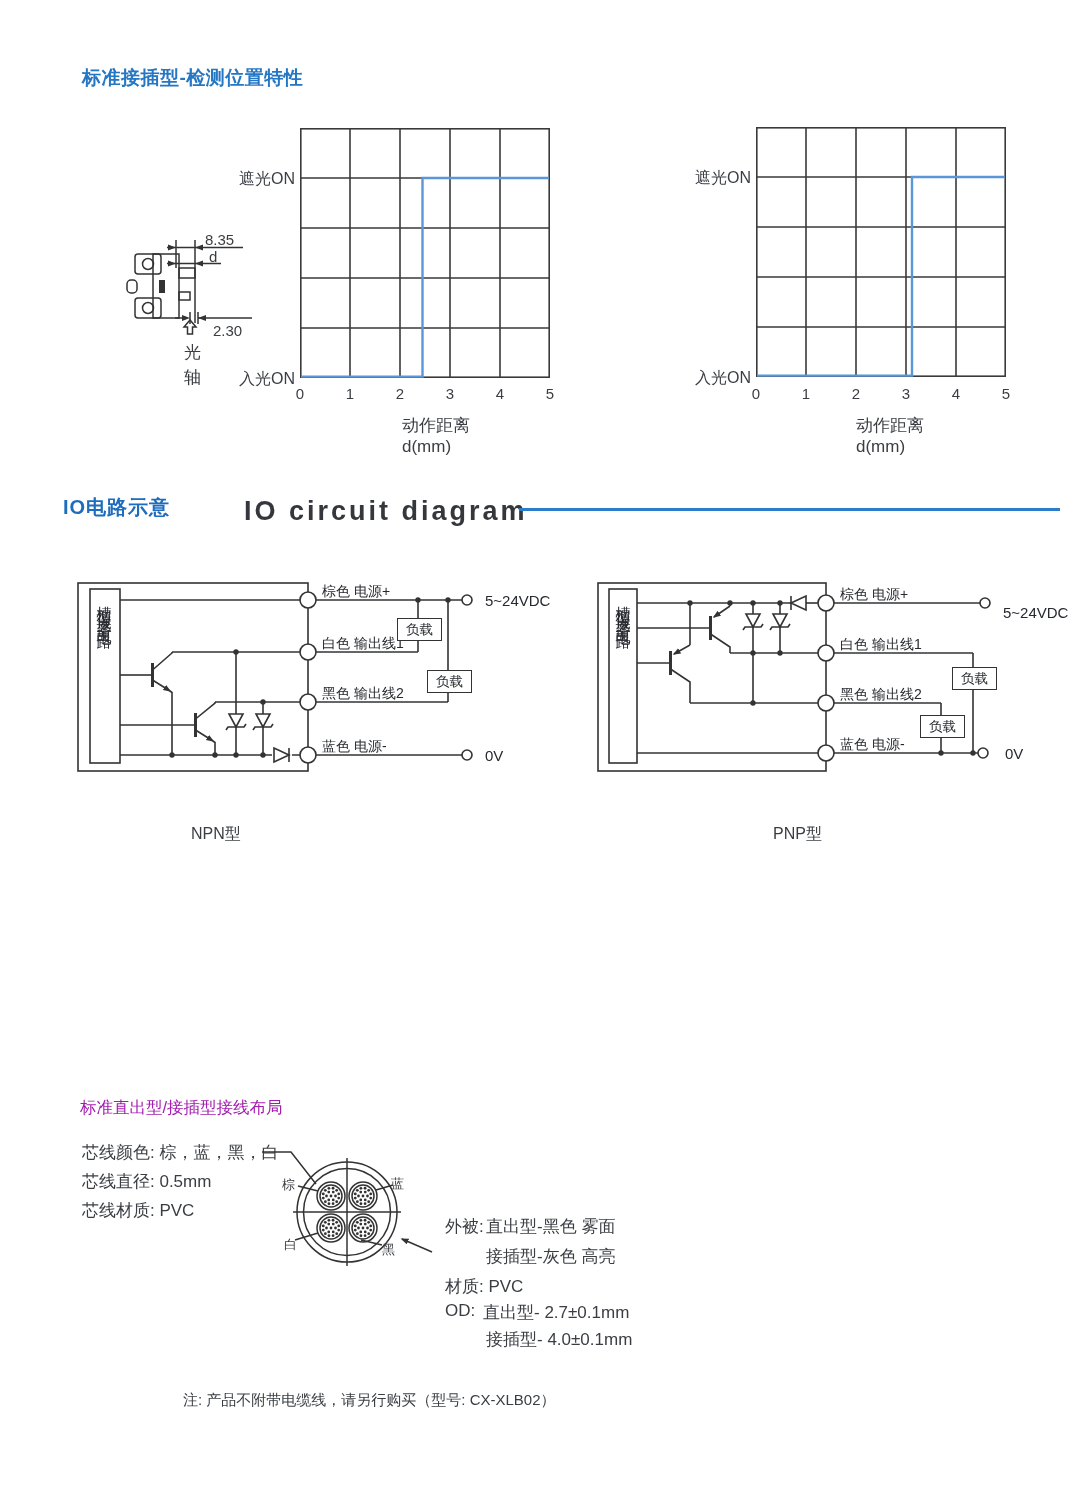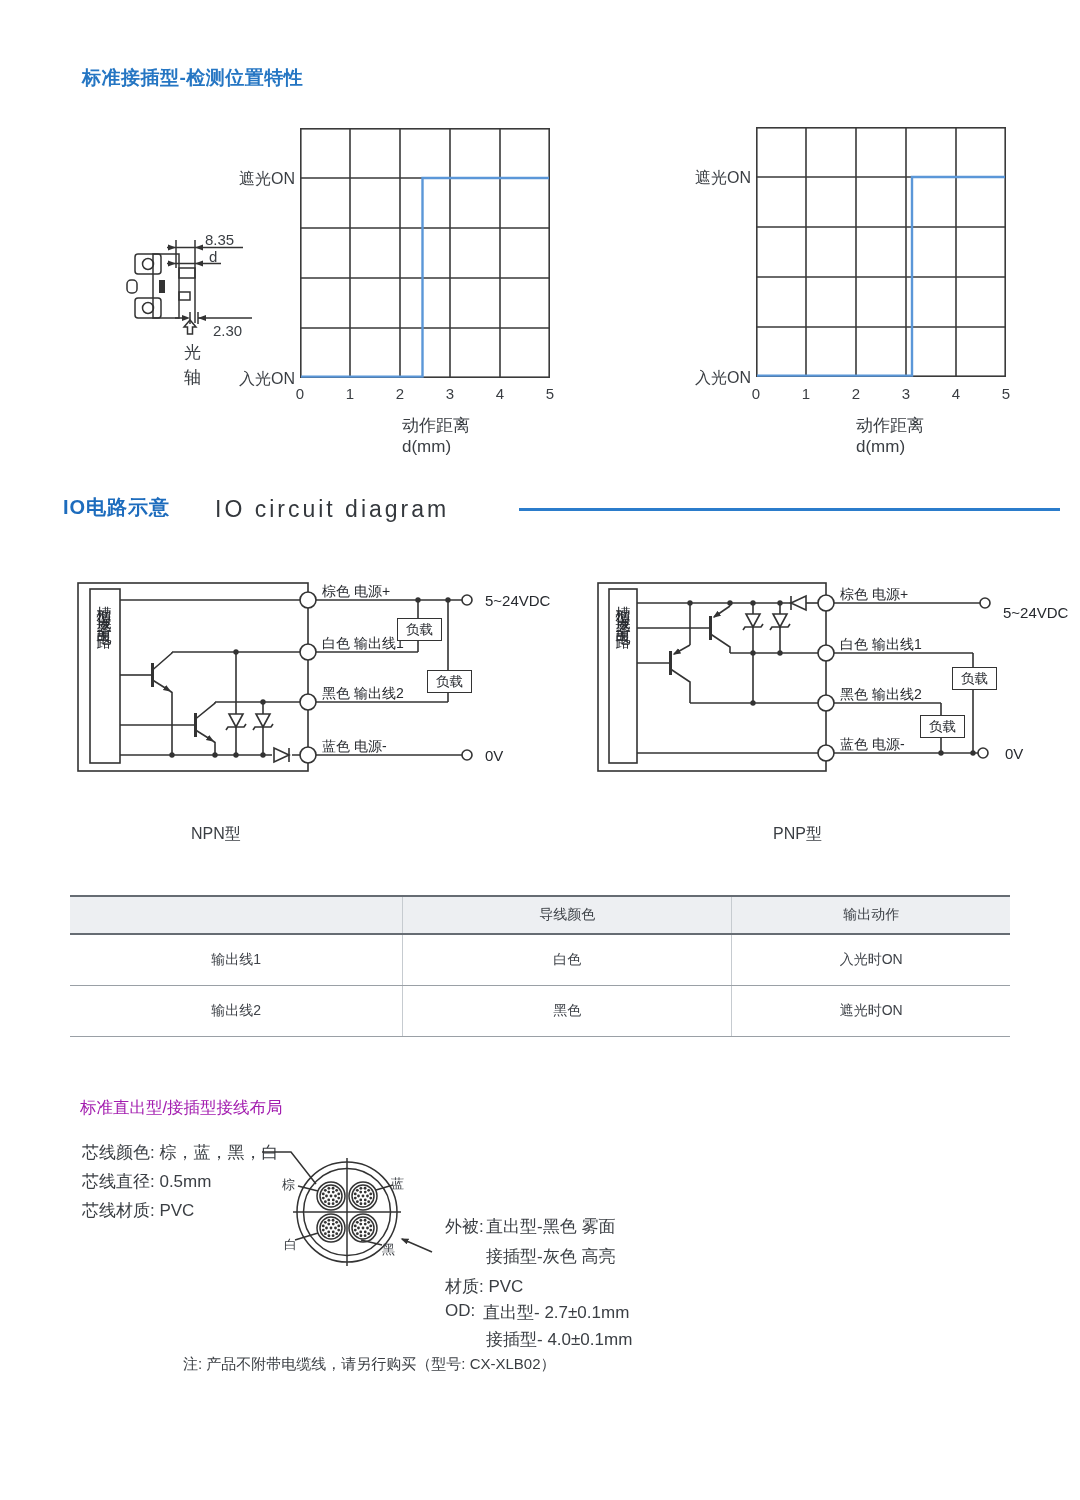--- a/index.html
+++ b/index.html
@@ -3,21 +3,21 @@
 <meta charset="utf-8">
 <style>
   html,body{margin:0;padding:0;background:#ffffff;}
   #canvas{position:relative;width:1080px;height:1500px;background:#ffffff;overflow:hidden;
           font-family:"Liberation Sans","DejaVu Sans",sans-serif;color:#3a3e43;}
   .abs{position:absolute;}
   .lbl{position:absolute;white-space:nowrap;}
   .blue{color:#2576c3;}
   .page-title{font-size:19px;font-weight:600;letter-spacing:0.5px;}
   .sec-zh{font-size:20px;font-weight:700;color:#1d6cbd;letter-spacing:1px;}
-  .sec-en{font-size:23px;font-weight:400;color:#34383d;letter-spacing:3px;}
+  .sec-en{font-size:27px;font-weight:700;color:#34383d;letter-spacing:3px;margin-left:29px;}
   .sec-rule{position:absolute;height:2.5px;background:#2b7ccb;}
   .sub-title{font-size:16.5px;font-weight:500;color:#a21caf;}
   .chart-side{font-size:16px;color:#3a3e43;text-align:right;width:70px;}
   .tick{font-size:15px;color:#3a3e43;width:18px;text-align:center;}
   .axis-label{font-size:17px;color:#3a3e43;line-height:21px;}
   .dim-txt{font-size:15px;color:#3a3e43;}
   .mech-axis{font-size:17px;color:#3a3e43;}
   .wire-lbl{font-size:14px;font-weight:500;color:#26292e;}
   .vcc-lbl{font-size:15px;color:#26292e;}
   .load-box{position:absolute;width:43px;height:21px;border:1.5px solid #333;background:#fff;
@@ -26,21 +26,21 @@
          letter-spacing:4px;line-height:29px;color:#26292e;font-weight:500;}
   .caption{font-size:16px;color:#3a3e43;}
   .spec-table{position:absolute;left:70px;top:895px;width:940px;border-collapse:collapse;
               font-size:14px;color:#3f4349;table-layout:fixed;}
   .spec-table th{background:#edeff2;height:34px;font-weight:400;
                  border-top:2px solid #666c73;border-bottom:2px solid #666c73;}
   .spec-table td{height:48px;text-align:center;border-bottom:1.5px solid #9aa0a6;background:#fff;}
   .spec-table th.vsep,.spec-table td.vsep{border-left:1px solid #c6cbd0;}
   .spec-line{font-size:17px;color:#3a3e43;}
   .core-lbl{font-size:13px;color:#3a3e43;}
-  .note-line{font-size:15px;color:#3a3e43;}
+  .note-line{font-size:15px;color:#3a3e43;margin-top:36px;}
   svg{position:absolute;overflow:visible;}
   svg *{vector-effect:none;}
 </style>
 </head>
 <body>
 
 <div id="canvas">
 
   <div class="lbl page-title blue" style="left:82px;top:65px;">标准接插型-检测位置特性</div>
 
@@ -252,46 +252,20 @@
   <div class="lbl wire-lbl" style="left:840px;top:586px;">棕色 电源+</div>
   <div class="lbl wire-lbl" style="left:840px;top:636px;">白色 输出线1</div>
   <div class="lbl wire-lbl" style="left:840px;top:686px;">黑色 输出线2</div>
   <div class="lbl wire-lbl" style="left:840px;top:736px;">蓝色 电源-</div>
   <div class="load-box" style="left:952px;top:667px;">负载</div>
   <div class="load-box" style="left:920px;top:715px;">负载</div>
   <div class="lbl vcc-lbl" style="left:1003px;top:604px;">5~24VDC</div>
   <div class="lbl vcc-lbl" style="left:1005px;top:745px;">0V</div>
   <div class="lbl caption" style="left:773px;top:824px;">PNP型</div>
 
-  <table class="spec-table">
-    <colgroup>
-        <col style="width:35.4%">
-        <col style="width:35%">
-        <col style="width:29.6%">
-      </colgroup>
-    <thead>
-      <tr>
-        <th></th>
-        <th class="vsep">导线颜色</th>
-        <th class="vsep">输出动作</th>
-      </tr>
-    </thead>
-    <tbody>
-      <tr>
-        <td>输出线1</td>
-        <td class="vsep">白色</td>
-        <td class="vsep">入光时ON</td>
-      </tr>
-      <tr>
-        <td>输出线2</td>
-        <td class="vsep">黑色</td>
-        <td class="vsep">遮光时ON</td>
-      </tr>
-    </tbody>
-  </table>
 
   <div class="lbl sub-title" style="left:80px;top:1097px;">标准直出型/接插型接线布局</div>
   <div class="lbl spec-line" style="left:82px;top:1141px;">芯线颜色: 棕，蓝，黑，白</div>
   <div class="lbl spec-line" style="left:82px;top:1170px;">芯线直径: 0.5mm</div>
   <div class="lbl spec-line" style="left:82px;top:1199px;">芯线材质: PVC</div>
 
   <svg class="abs" style="left:250px;top:1135px;" width="200" height="160" viewBox="0 0 200 160">
     <g stroke="#333" stroke-width="1.5" fill="none">
       <circle cx="97" cy="77" r="50"></circle>
       <circle cx="97" cy="77" r="43.5"></circle>

